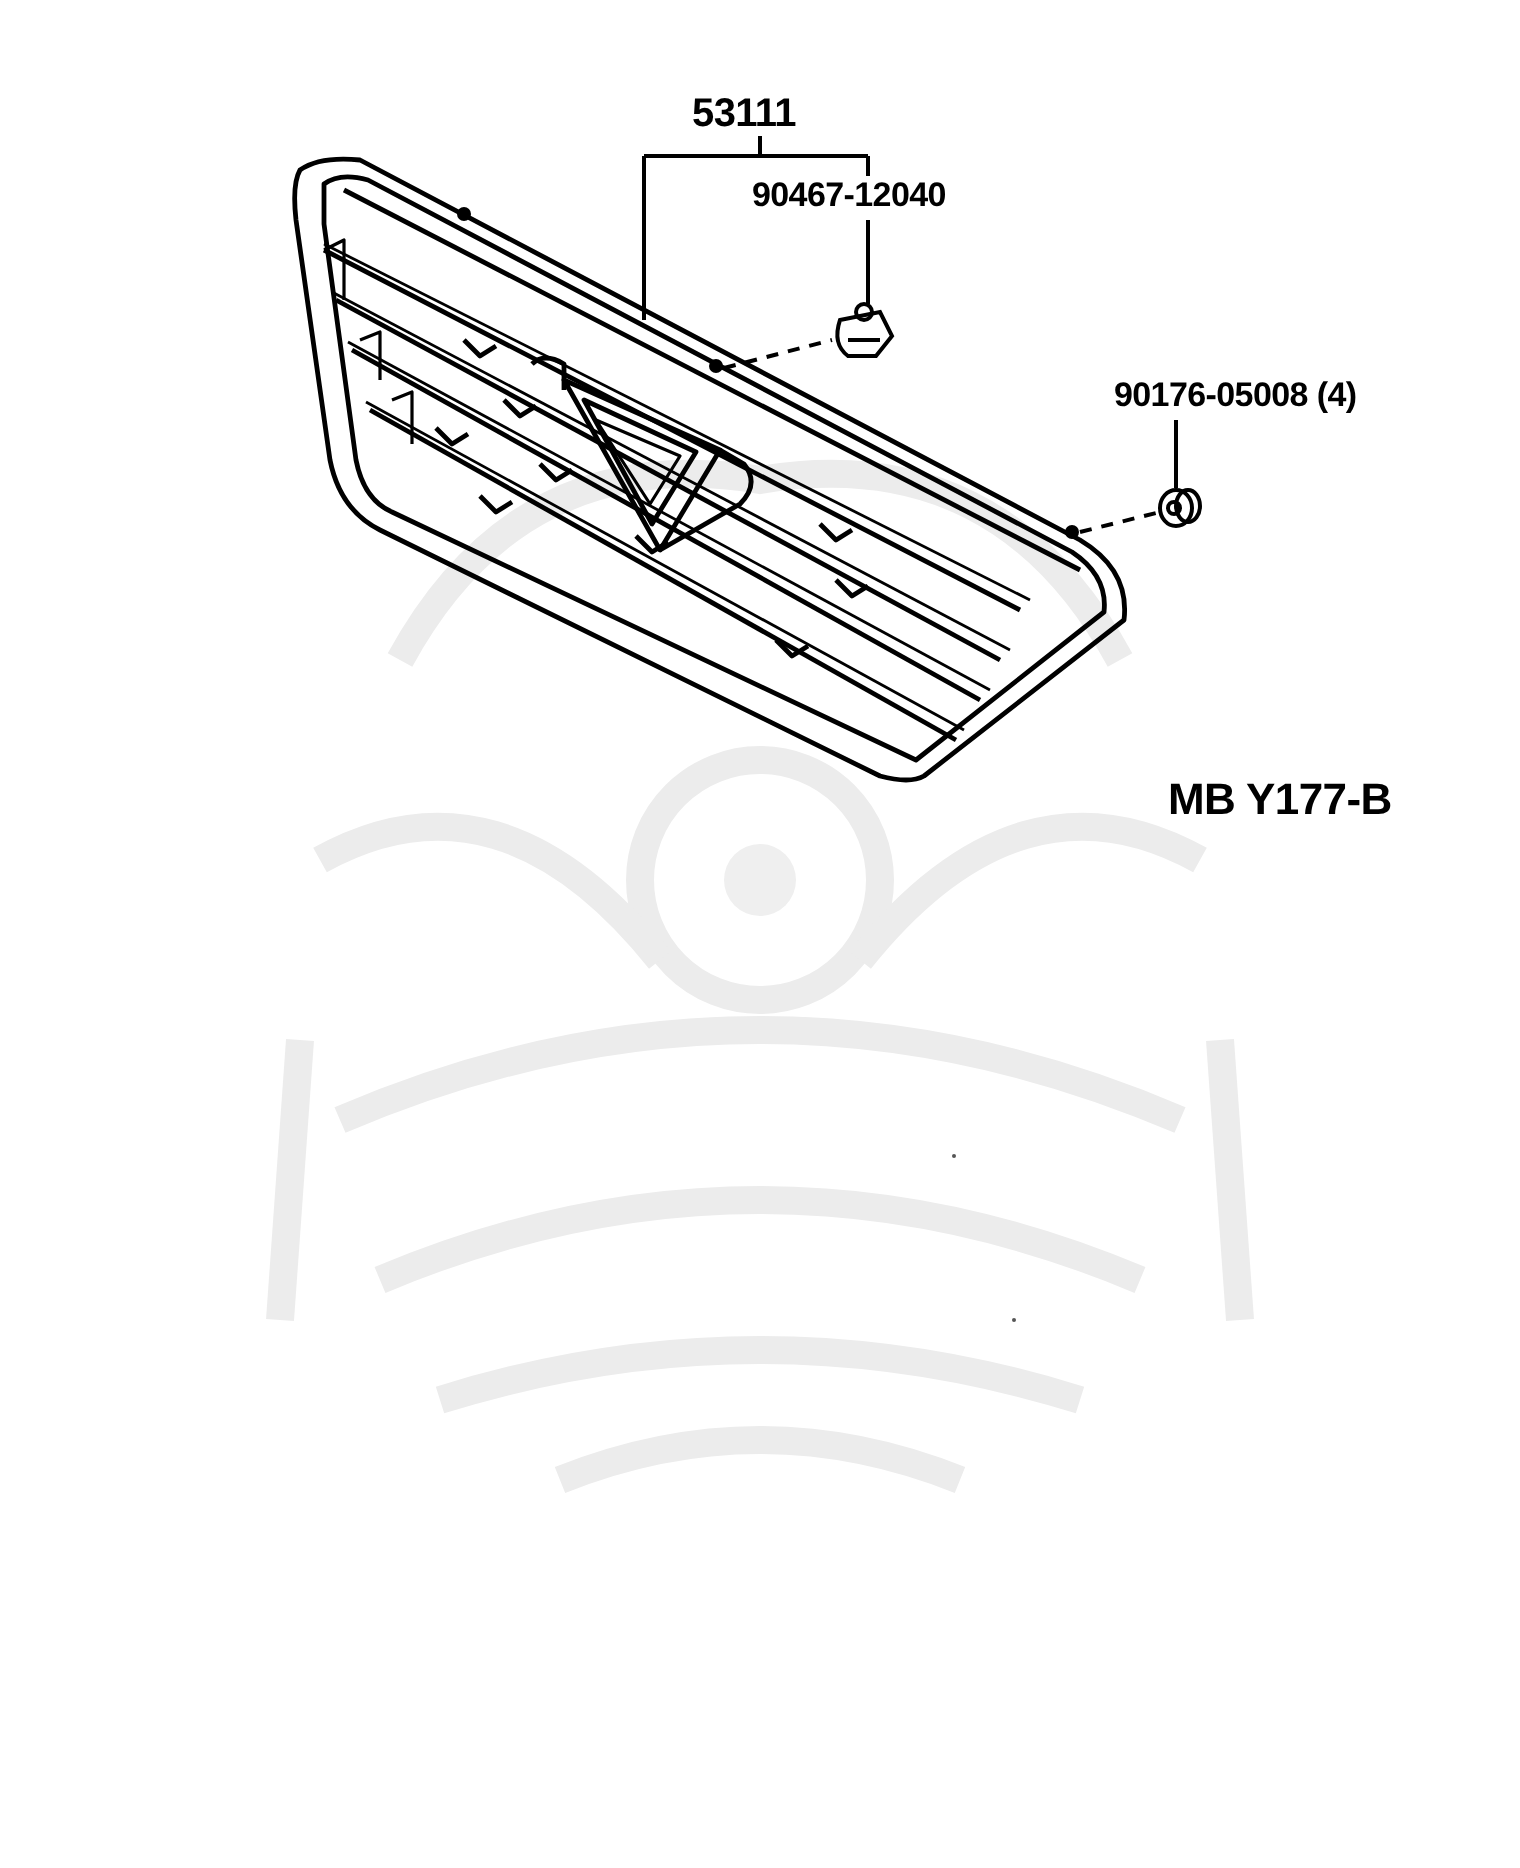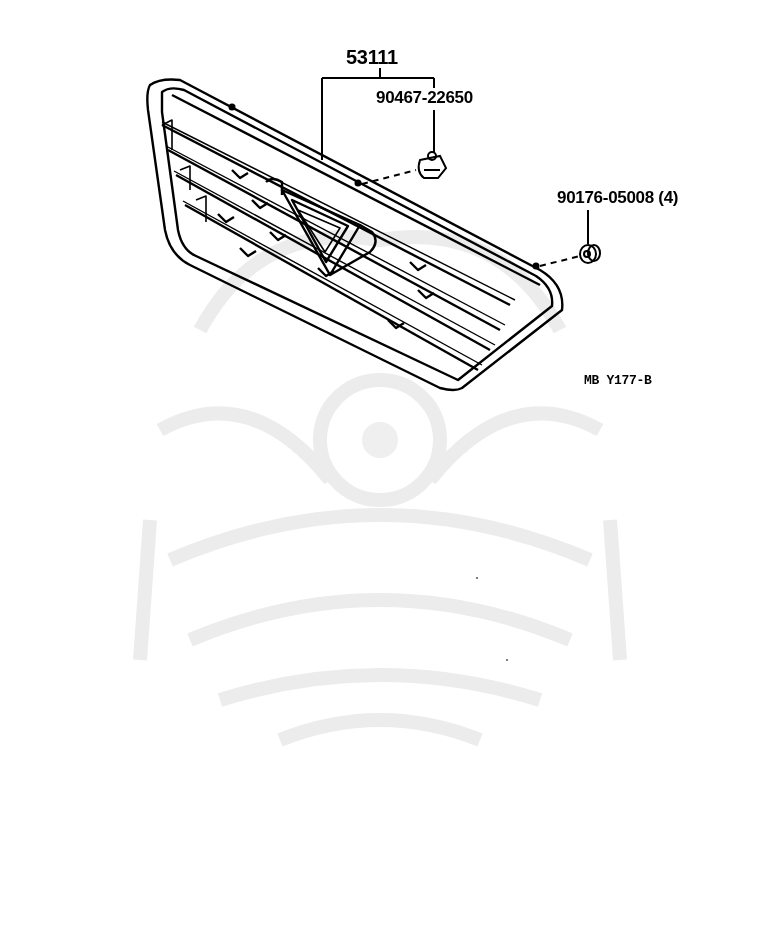--- a/index.html
+++ b/index.html
@@ -2,21 +2,21 @@
 <html><head>
 <meta charset="utf-8">
 <style>
   html, body { margin: 0; padding: 0; background: #ffffff; }
   body { width: 760px; height: 934px; position: relative; overflow: hidden; font-family: "Liberation Sans", sans-serif; }
   .canvas { position: absolute; left: 0; top: 0; width: 760px; height: 746px; }
   .label { position: absolute; font-family: "Liberation Sans", sans-serif; font-weight: bold; color: #000; white-space: nowrap; letter-spacing: -0.3px; }
   .lbl-main { left: 346px; top: 46px; font-size: 20px; }
   .lbl-clip { left: 376px; top: 88px; font-size: 17px; }
   .lbl-nut { left: 557px; top: 188px; font-size: 17px; }
-  .lbl-ref { left: 584px; top: 373px; font-size: 13px; font-family: Liberation Mono, monospace; }
+  .lbl-ref { left: 584px; top: 387px; font-size: 22px; }
   svg { position: absolute; left: 0; top: 0; }
 </style>
 </head>
 <body>
 
 <div class="canvas">
 
   <svg width="760" height="934">
     <g fill="none" stroke="#ececec" stroke-width="14">
       <path d="M200 330 Q260 220 380 240 Q500 220 560 330"></path>
@@ -107,16 +107,16 @@
       <circle cx="587" cy="254" r="3"></circle>
     </g>
 
     <g fill="#555">
       <circle cx="477" cy="578" r="1"></circle>
       <circle cx="507" cy="660" r="1"></circle>
     </g>
   </svg>
 
   <div class="label lbl-main">53111</div>
-  <div class="label lbl-clip">90467-22650</div>
+  <div class="label lbl-clip">90467-12040</div>
   <div class="label lbl-nut">90176-05008 (4)</div>
   <div class="label lbl-ref">MB Y177-B</div>
 </div>
 
 </body></html>

